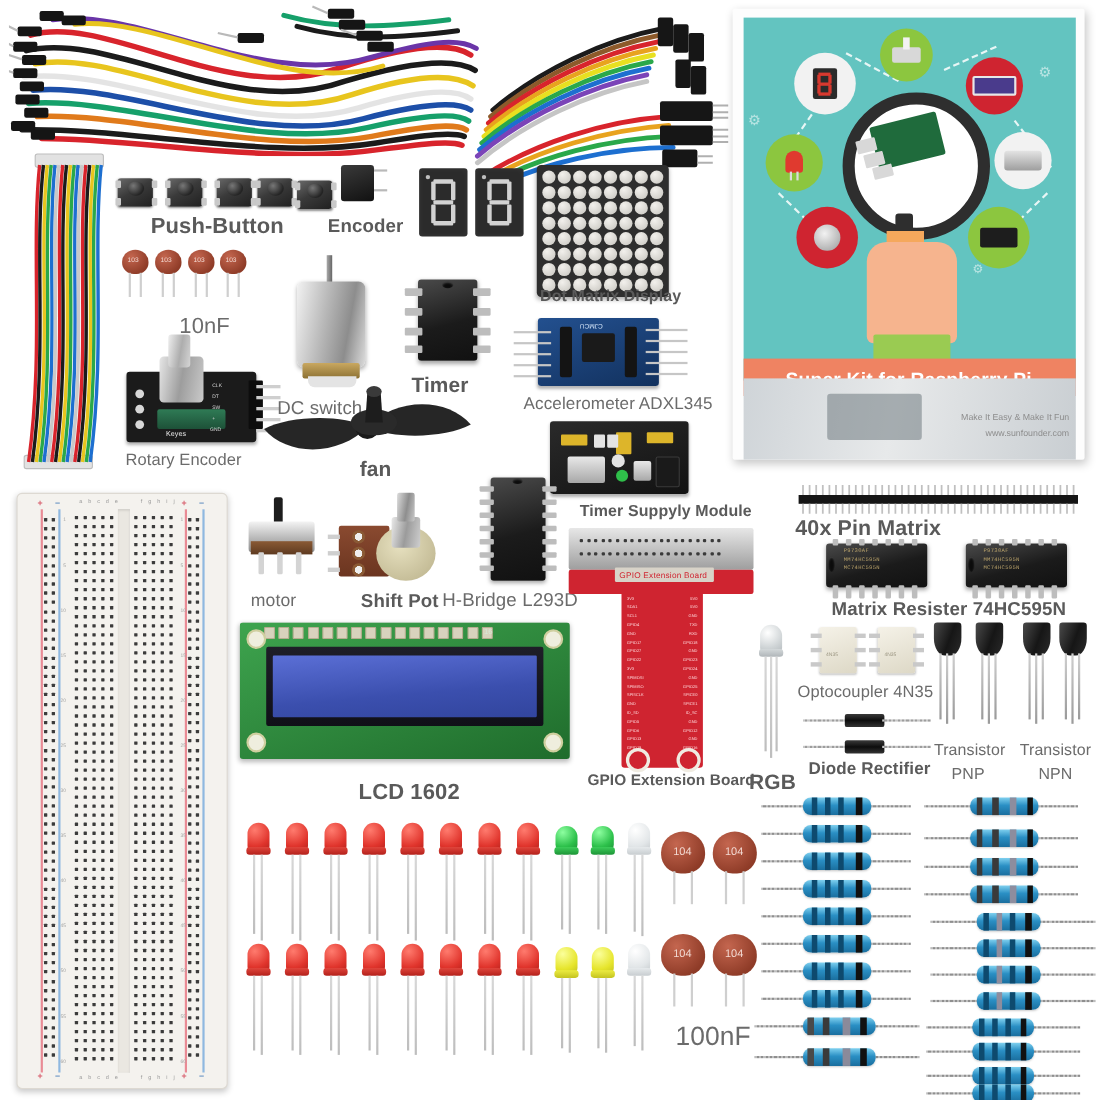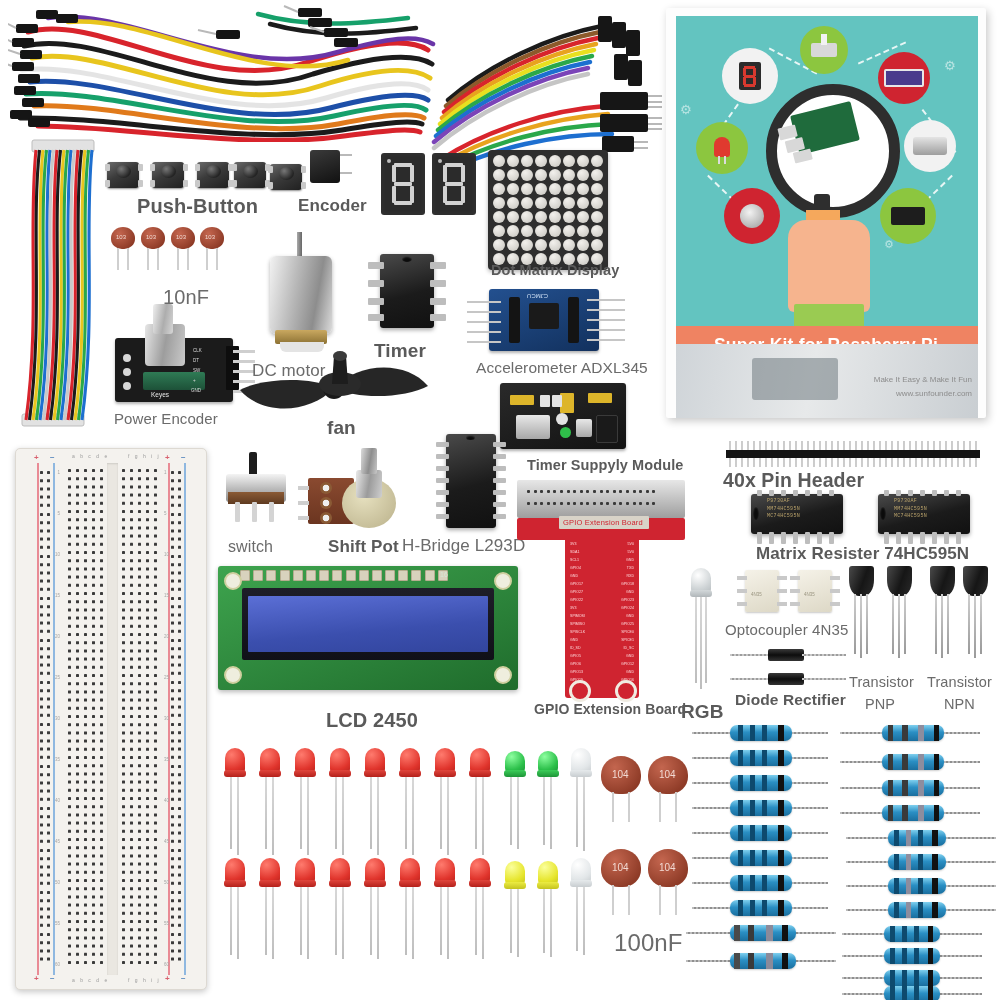--- a/index.html
+++ b/index.html
@@ -535,29 +535,29 @@
     <div class="leg" style="left:118px;top:32px;width:22px;"></div>
     <div class="leg" style="left:118px;top:42px;width:22px;"></div>
     <div class="leg" style="left:118px;top:52px;width:22px;"></div>
     <div class="t" style="left:78px;top:10px;">CLK</div>
     <div class="t" style="left:78px;top:20px;">DT</div>
     <div class="t" style="left:78px;top:30px;">SW</div>
     <div class="t" style="left:78px;top:40px;">+</div>
     <div class="t" style="left:76px;top:50px;">GND</div>
     <div class="tl" style="left:36px;top:53px;">Keyes</div>
   </div>
-  <div class="lbl light" style="left:114px;top:411px;font-size:15px;font-weight:normal;">Power Encoder</div>
+  <div class="lbl light" style="left:114px;top:411px;font-size:15px;font-weight:normal;">Rotary Encoder</div>
 
   <div class="motor" style="left:268px;top:232px;width:70px;height:120px;">
     <div class="shaft" style="left:29px;top:0;"></div>
     <div class="can" style="left:2px;top:24px;"></div>
     <div class="base" style="left:7px;top:98px;"></div>
     <div class="cap2" style="left:12px;top:110px;"></div>
   </div>
-  <div class="lbl light" style="left:252px;top:362px;font-size:17px;font-weight:normal;">DC motor</div>
+  <div class="lbl light" style="left:252px;top:362px;font-size:17px;font-weight:normal;">DC switch</div>
 
   <div class="dip" style="left:368px;top:250px;width:78px;height:82px;">
     <div class="body" style="left:12px;top:4px;width:54px;height:74px;"></div>
     <div class="notch" style="left:34px;top:6px;width:10px;height:6px;"></div>
     <div class="pin" style="left:0px;top:12px;width:16px;height:7px;"></div>
     <div class="pin" style="left:0px;top:30px;width:16px;height:7px;"></div>
     <div class="pin" style="left:0px;top:48px;width:16px;height:7px;"></div>
     <div class="pin" style="left:0px;top:64px;width:16px;height:7px;"></div>
     <div class="pin" style="right:0px;top:12px;width:16px;height:7px;"></div>
     <div class="pin" style="right:0px;top:30px;width:16px;height:7px;"></div>
@@ -1588,21 +1588,21 @@
   </div>
 
   <div class="sw" style="left:222px;top:452px;width:70px;height:74px;">
     <div class="lever" style="left:27px;top:0;"></div>
     <div class="frame" style="left:4px;top:22px;"></div>
     <div class="brown" style="left:6px;top:40px;"></div>
     <div class="pin" style="left:13px;top:50px;"></div>
     <div class="pin" style="left:30px;top:50px;"></div>
     <div class="pin" style="left:47px;top:50px;"></div>
   </div>
-  <div class="lbl light" style="left:228px;top:539px;font-size:16px;font-weight:normal;">switch</div>
+  <div class="lbl light" style="left:228px;top:539px;font-size:16px;font-weight:normal;">motor</div>
 
   <div class="pot" style="left:300px;top:452px;width:110px;height:82px;">
     <div class="pcb" style="left:8px;top:26px;"></div>
     <div class="pad" style="left:20px;top:30px;"></div>
     <div class="pad" style="left:20px;top:45px;"></div>
     <div class="pad" style="left:20px;top:60px;"></div>
     <div class="leg" style="left:-2px;top:34px;"></div>
     <div class="leg" style="left:-2px;top:49px;"></div>
     <div class="leg" style="left:-2px;top:64px;"></div>
     <div class="round" style="left:42px;top:26px;"></div>
@@ -1651,21 +1651,21 @@
         <i></i>
     </div>
     <div class="t16">16</div>
     <div class="glass"></div>
     <div class="blue"></div>
     <div class="hole" style="left:6px;top:6px;"></div>
     <div class="hole" style="right:6px;top:6px;"></div>
     <div class="hole" style="left:6px;bottom:6px;"></div>
     <div class="hole" style="right:6px;bottom:6px;"></div>
   </div>
-  <div class="lbl" style="left:326px;top:710px;font-size:20px;">LCD 2450</div>
+  <div class="lbl" style="left:326px;top:710px;font-size:20px;">LCD 1602</div>
 
   <div class="gpio" style="left:515px;top:480px;width:175px;height:225px;">
     <div class="head" style="left:2px;top:0;"></div>
     <div class="headrow" style="left:12px;top:10px;">
       <i></i>
         <i></i>
         <i></i>
         <i></i>
         <i></i>
         <i></i>
@@ -1875,21 +1875,21 @@
           <line x1="236" y1="18" x2="236" y2="27"></line>
         <line x1="242" y1="10" x2="242" y2="1"></line>
           <line x1="242" y1="18" x2="242" y2="27"></line>
         <line x1="248" y1="10" x2="248" y2="1"></line>
           <line x1="248" y1="18" x2="248" y2="27"></line>
         <line x1="254" y1="10" x2="254" y2="1"></line>
           <line x1="254" y1="18" x2="254" y2="27"></line>
       </g>
     </svg>
   </div>
-  <div class="lbl" style="left:723px;top:471px;font-size:19.5px;">40x Pin Header</div>
+  <div class="lbl" style="left:723px;top:471px;font-size:19.5px;">40x Pin Matrix</div>
 
   <div class="dip" style="left:745px;top:490px;width:104px;height:56px;">
     <div class="body" style="left:6px;top:4px;width:92px;height:40px;"></div>
     <div class="notch" style="left:8px;top:16px;width:6px;height:14px;"></div>
     <div class="txt" style="left:22px;top:8px;">
       <div>P9730AF</div>
       <div>MM74HC595N</div>
       <div>MC74HC595N</div>
     </div>
     <div class="pin" style="left:12px;top:42px;width:5px;height:12px;"></div>

